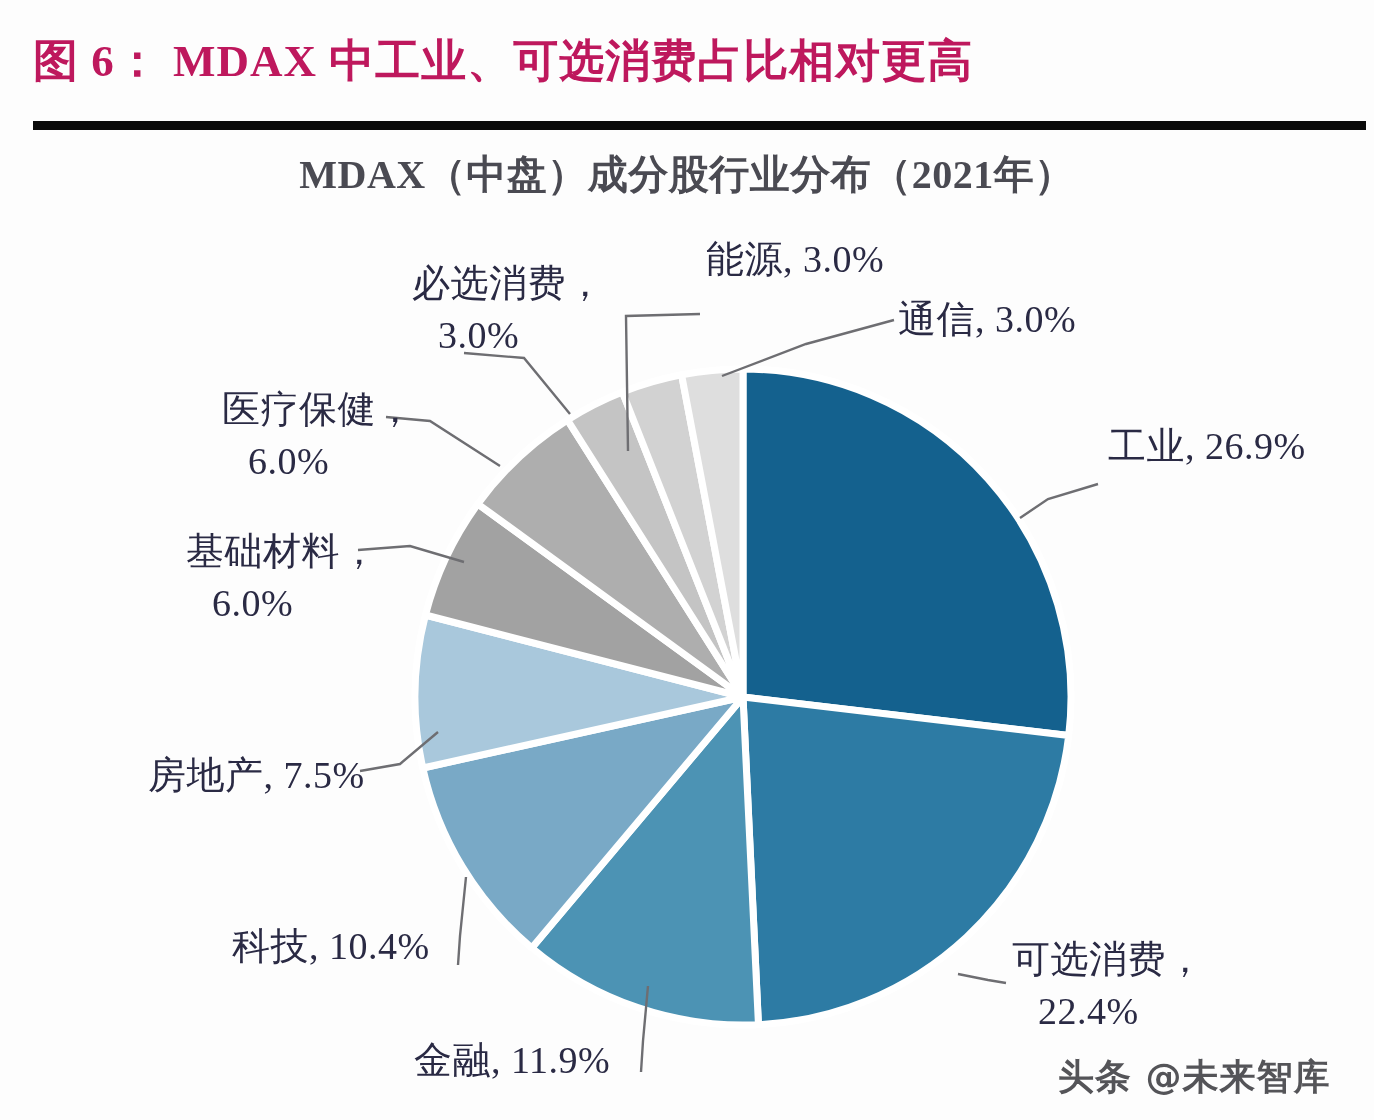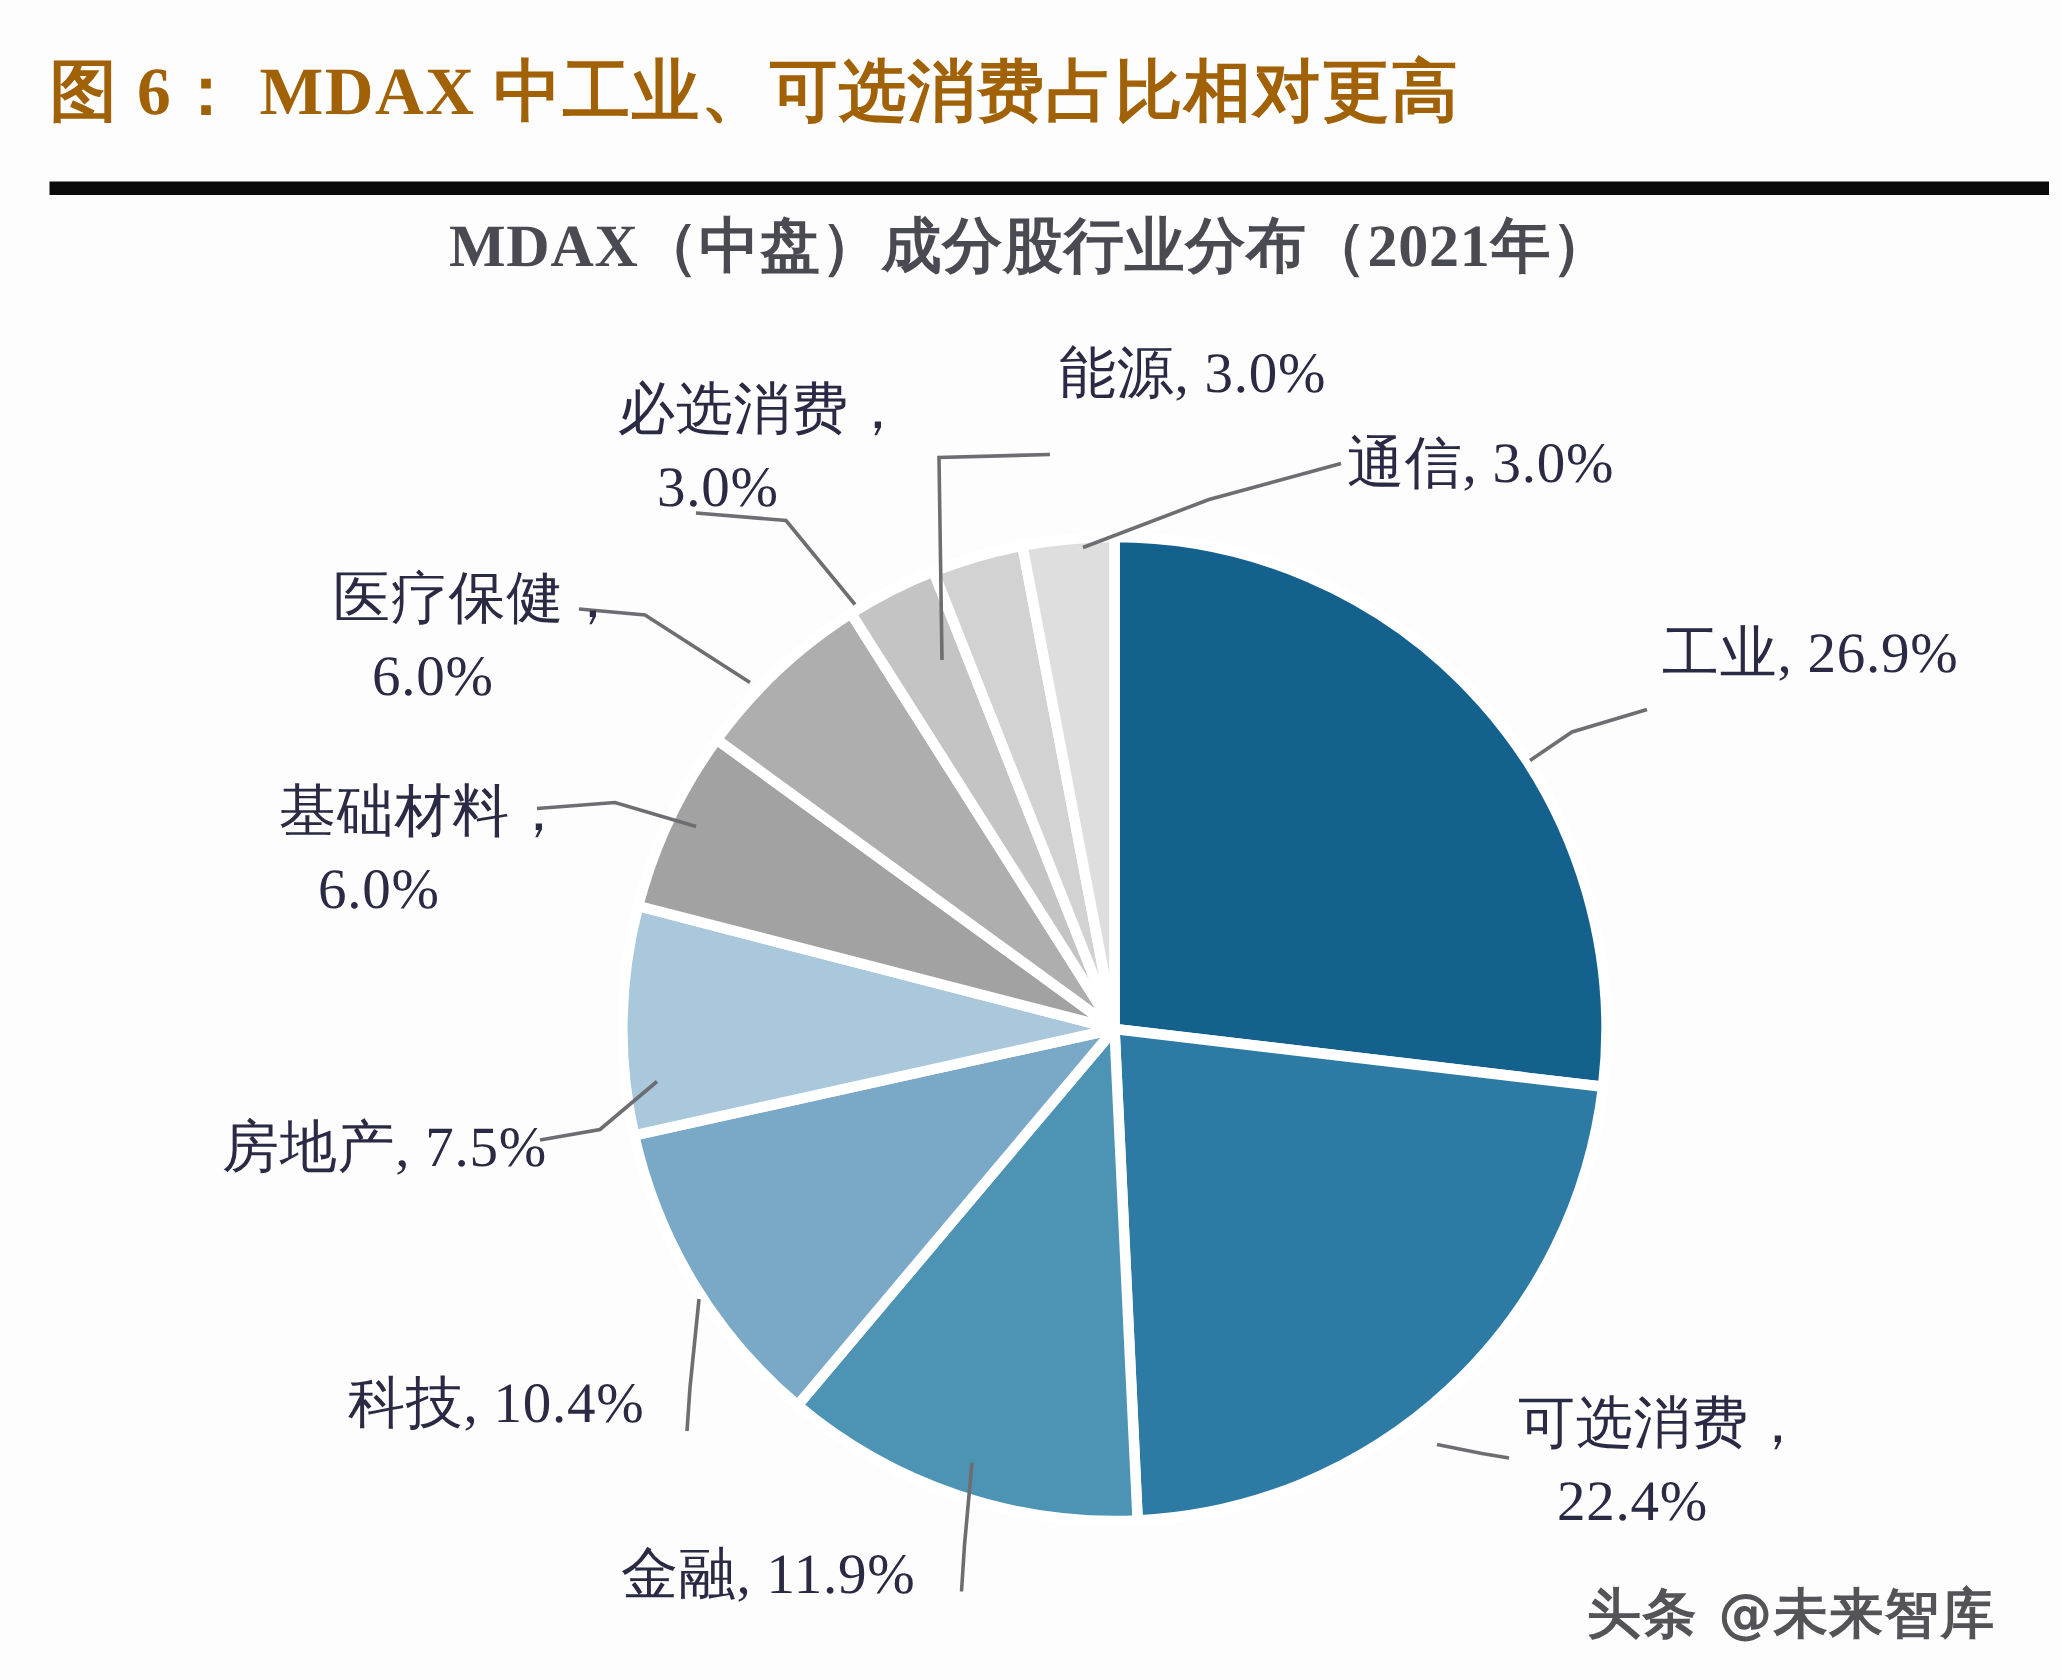--- a/index.html
+++ b/index.html
@@ -21,38 +21,38 @@
     position: absolute;
     left: 33px;
     top: 34px;
     width: 1333px;
   }
   #figure-title {
     font-family: "Liberation Serif", "DejaVu Serif", serif;
     font-weight: bold;
     font-size: 45px;
     line-height: 54px;
-    color: #a16207;
+    color: #be185d;
     letter-spacing: 1px;
     white-space: nowrap;
   }
   #title-rule {
     position: absolute;
     left: 33px;
     top: 121px;
     width: 1333px;
     height: 9px;
     background: #0a0a0a;
   }
 
   
   #chart-area {
     position: absolute;
     left: 0;
-    top: 125px;
+    top: 136px;
     width: 1246px;
     height: 984px;
   }
   #chart-subtitle {
     position: absolute;
     left: 0;
     top: 14px;
     width: 1374px;
     text-align: center;
     font-family: "Liberation Serif", "DejaVu Serif", serif;

